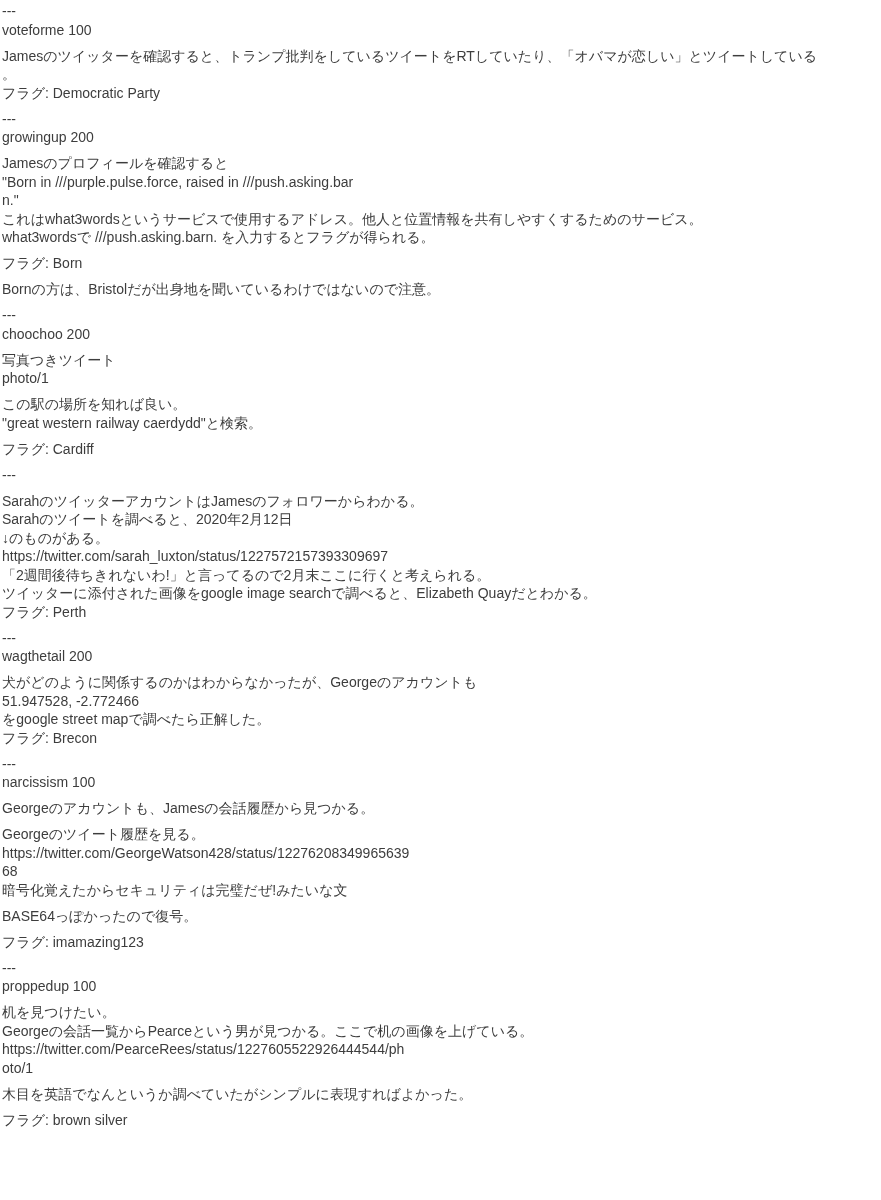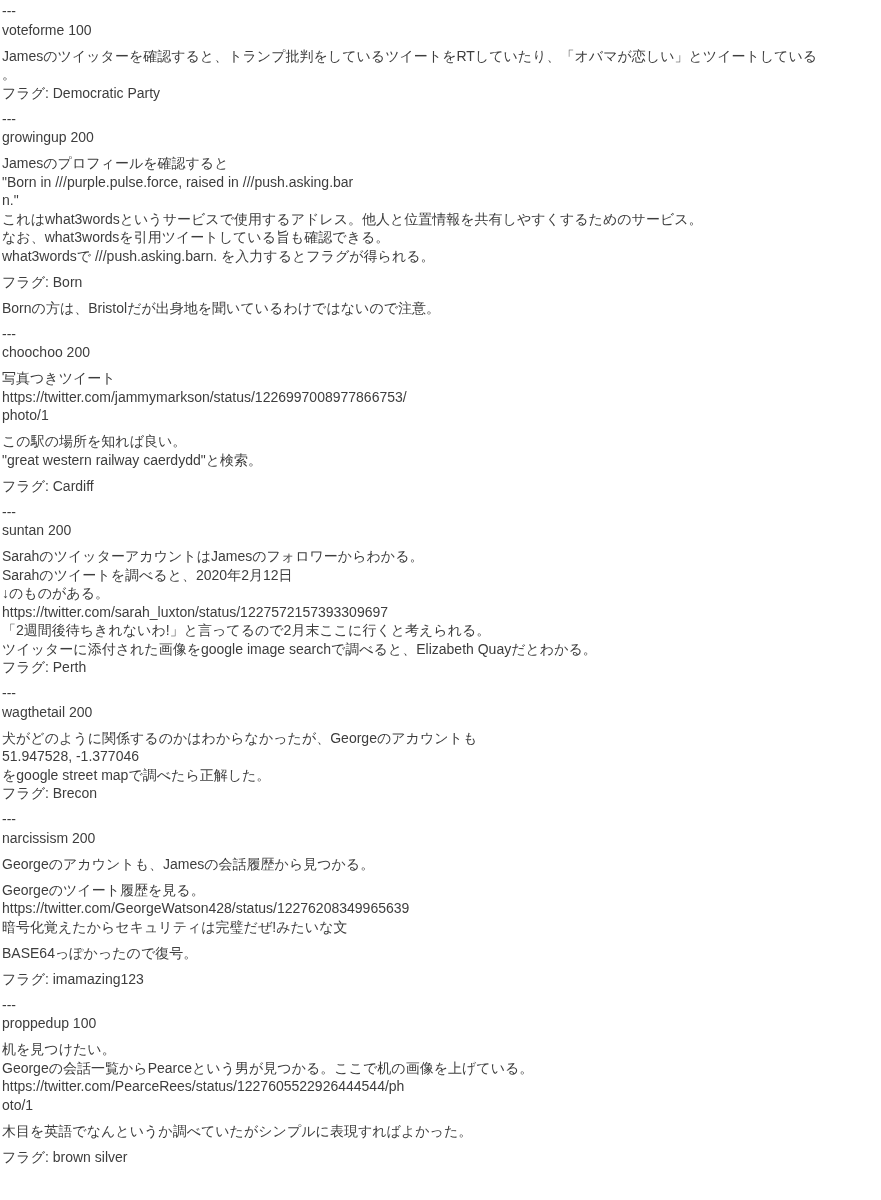--- a/index.html
+++ b/index.html
@@ -39,90 +39,88 @@
   <section>
     <p>
       <span class="ln">---</span>
       <span class="ln">growingup 200</span>
     </p>
     <p>
       <span class="ln">Jamesのプロフィールを確認すると</span>
       <span class="ln">"Born in ///purple.pulse.force, raised in ///push.asking.bar</span>
       <span class="ln">n."</span>
       <span class="ln">これはwhat3wordsというサービスで使用するアドレス。他人と位置情報を共有しやすくするためのサービス。</span>
-      <span class="ln">なお、what3wordsを引用ツイートしている旨も確認できる。</span>
       <span class="ln">what3wordsで ///push.asking.barn. を入力するとフラグが得られる。</span>
     </p>
     <p>
       <span class="ln">フラグ: Born</span>
     </p>
     <p>
       <span class="ln">Bornの方は、Bristolだが出身地を聞いているわけではないので注意。</span>
     </p>
   </section>
 
   <section class="gap-before">
     <p>
       <span class="ln">---</span>
       <span class="ln">choochoo 200</span>
     </p>
     <p>
       <span class="ln">写真つきツイート</span>
-      <span class="ln">https://twitter.com/jammymarkson/status/1226997008977866753/</span>
       <span class="ln">photo/1</span>
     </p>
     <p>
       <span class="ln">この駅の場所を知れば良い。</span>
       <span class="ln">"great western railway caerdydd"と検索。</span>
     </p>
     <p>
       <span class="ln">フラグ: Cardiff</span>
     </p>
   </section>
 
   <section class="gap-before">
     <p>
       <span class="ln">---</span>
-      <span class="ln">suntan 200</span>
     </p>
     <p>
       <span class="ln">SarahのツイッターアカウントはJamesのフォロワーからわかる。</span>
       <span class="ln">Sarahのツイートを調べると、2020年2月12日</span>
       <span class="ln">↓のものがある。</span>
       <span class="ln">https://twitter.com/sarah_luxton/status/1227572157393309697</span>
       <span class="ln">「2週間後待ちきれないわ!」と言ってるので2月末ここに行くと考えられる。</span>
       <span class="ln">ツイッターに添付された画像をgoogle image searchで調べると、Elizabeth Quayだとわかる。</span>
       <span class="ln">フラグ: Perth</span>
     </p>
   </section>
 
   <section class="gap-before">
     <p>
       <span class="ln">---</span>
       <span class="ln">wagthetail 200</span>
     </p>
     <p>
       <span class="ln">犬がどのように関係するのかはわからなかったが、Georgeのアカウントも</span>
-      <span class="ln">51.947528, -1.377046</span>
+      <span class="ln">51.947528, -2.772466</span>
       <span class="ln">をgoogle street mapで調べたら正解した。</span>
       <span class="ln">フラグ: Brecon</span>
     </p>
   </section>
 
   <section>
     <p>
       <span class="ln">---</span>
-      <span class="ln">narcissism 200</span>
+      <span class="ln">narcissism 100</span>
     </p>
     <p>
       <span class="ln">Georgeのアカウントも、Jamesの会話履歴から見つかる。</span>
     </p>
     <p>
       <span class="ln">Georgeのツイート履歴を見る。</span>
       <span class="ln">https://twitter.com/GeorgeWatson428/status/12276208349965639</span>
+      <span class="ln">68</span>
       <span class="ln">暗号化覚えたからセキュリティは完璧だぜ!みたいな文</span>
     </p>
     <p>
       <span class="ln">BASE64っぽかったので復号。</span>
     </p>
     <p>
       <span class="ln">フラグ: imamazing123</span>
     </p>
   </section>
 

